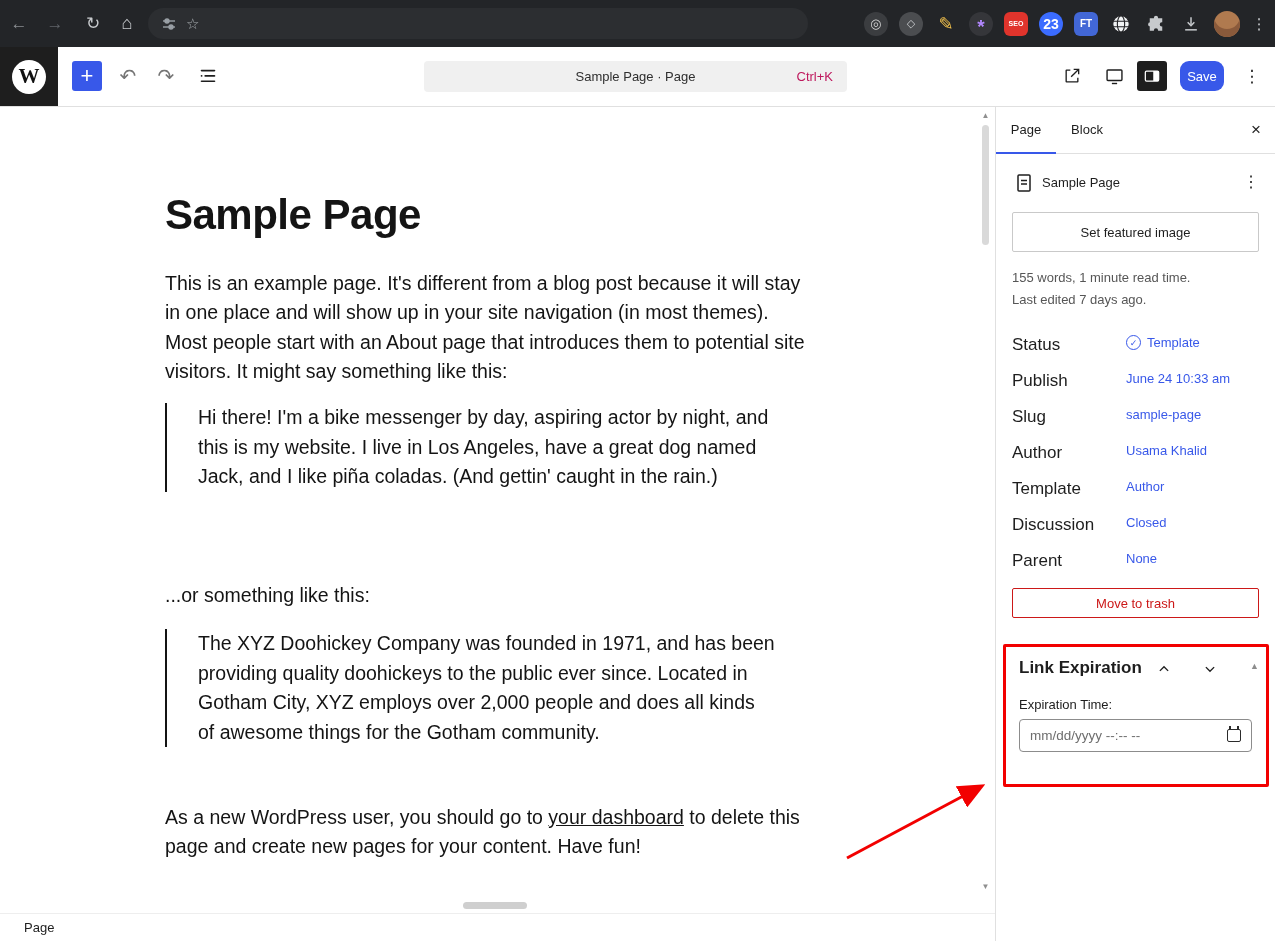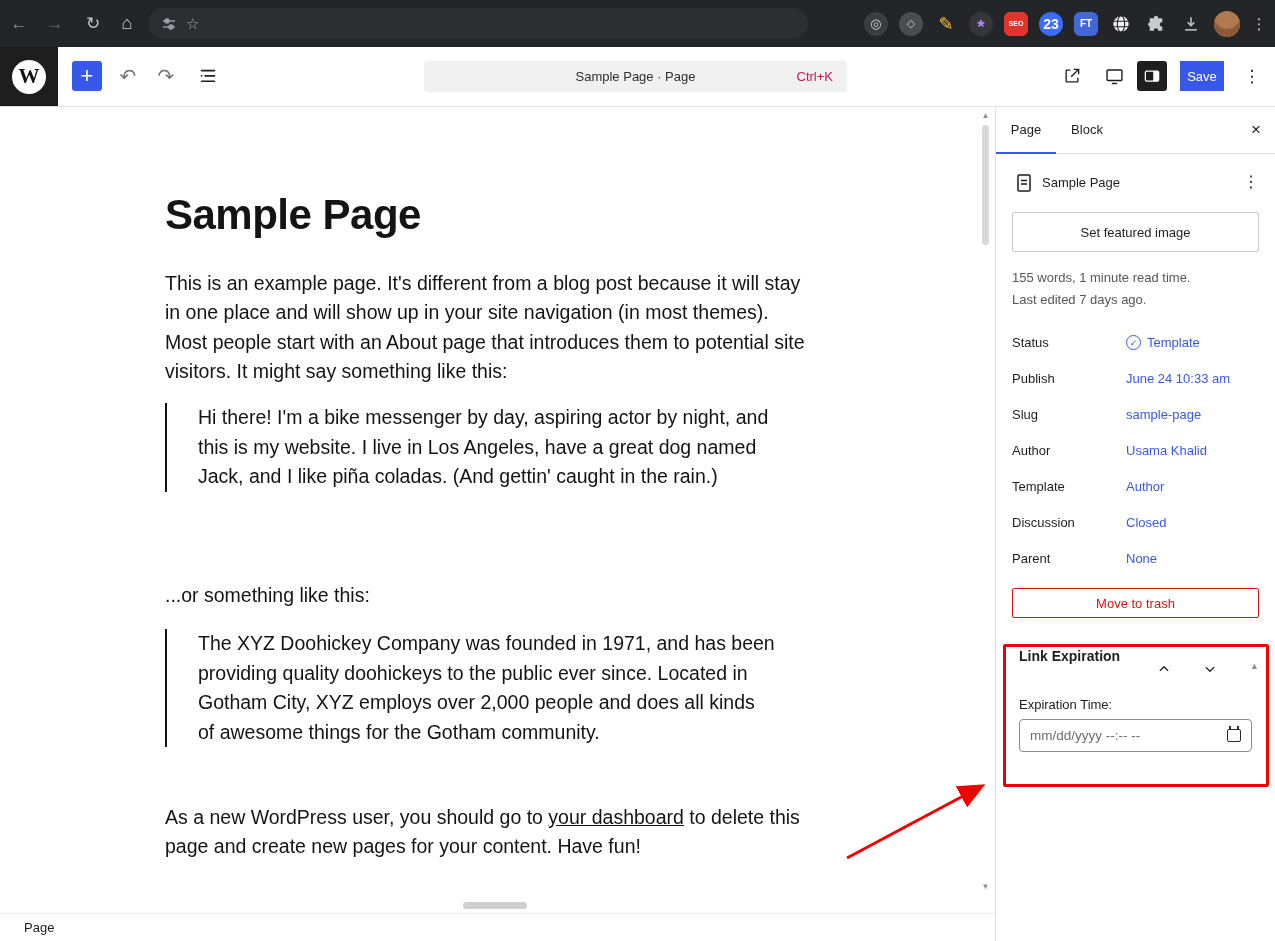--- a/index.html
+++ b/index.html
@@ -48,21 +48,21 @@
   .redo-btn{left:150px;}
   .listview-btn{left:192px;color:#1e1e1e;}
   .doc-pill{position:absolute;left:424px;top:14px;width:423px;height:31px;background:#f0f0f0;border-radius:4px;
             display:flex;align-items:center;justify-content:center;cursor:pointer;}
   .doc-pill-title{font-size:13px;color:#2f2f2f;}
   .doc-pill-kbd{position:absolute;right:14px;font-size:13px;color:#be185d;}
   .ext-link-btn{left:1056px;color:#1e1e1e;}
   .monitor-btn{left:1098px;color:#1e1e1e;}
   .settings-toggle{position:absolute;left:1137px;top:14px;width:30px;height:30px;background:#1e1e1e;border-radius:3px;
                    display:flex;align-items:center;justify-content:center;cursor:pointer;}
-  .save-btn{position:absolute;left:1180px;top:14px;width:44px;height:30px;background:#3858e9;color:#fff;border:none;border-radius:0;
+  .save-btn{position:absolute;left:1180px;top:14px;width:44px;height:30px;background:#3858e9;color:#fff;border:none;border-radius:9px;
             font-size:13px;font-family:"Liberation Sans",sans-serif;cursor:pointer;}
   .hdr-kebab{left:1236px;color:#1e1e1e;font-size:17px;}
 
   
   .canvas{position:absolute;left:0;top:107px;width:995px;height:806px;background:#fff;}
   .post-title{position:absolute;left:165px;top:56px;font-size:42px;font-weight:600;letter-spacing:-0.5px;color:#141414;cursor:text;}
   .para{position:absolute;left:165px;width:650px;font-size:19.5px;line-height:29.5px;color:#141414;cursor:text;}
   .p1{top:142px;}
   .quote{position:absolute;left:165px;border-left:2px solid #141414;padding-left:31px;width:578px;
          font-size:19.5px;line-height:29.5px;color:#141414;cursor:text;}
@@ -91,30 +91,30 @@
   .doc-row .doc-icon{position:absolute;left:16px;top:17px;}
   .doc-row-title{position:absolute;left:46px;top:21px;font-size:13px;color:#1e1e1e;}
   .doc-row-kebab{position:absolute;right:16px;top:18px;font-size:16px;color:#1e1e1e;cursor:pointer;}
   .featured-btn{position:absolute;left:16px;top:105px;width:247px;height:40px;background:#fff;border:1px solid #c9c9c9;border-radius:2px;
                 font-size:13px;color:#1e1e1e;font-family:"Liberation Sans",sans-serif;cursor:pointer;}
   .meta-line{position:absolute;left:16px;font-size:13px;color:#565656;}
   .meta1{top:163px;}
   .meta2{top:185px;}
   .rows{position:absolute;left:0;top:218px;width:279px;}
   .srow{position:relative;height:36px;}
-  .srow-label{position:absolute;left:16px;top:10px;font-size:13px;color:#1e1e1e;}
+  .srow-label{position:absolute;left:16px;top:10px;font-size:17px;color:#1e1e1e;}
   .srow-value{position:absolute;left:130px;top:10px;font-size:13px;color:#3858e9;cursor:pointer;display:flex;align-items:center;gap:6px;}
   .check-circle{width:15px;height:15px;border:1.5px solid #3858e9;border-radius:50%;display:inline-flex;align-items:center;justify-content:center;
                 font-size:9px;color:#3858e9;box-sizing:border-box;}
   .trash-btn{position:absolute;left:16px;top:481px;width:247px;height:30px;background:#fff;border:1px solid #cc1818;border-radius:2px;
              color:#cc1818;font-size:13px;font-family:"Liberation Sans",sans-serif;cursor:pointer;}
 
   
   .annot-box{position:absolute;left:7px;top:537px;width:260px;height:137px;border:3px solid #f20000;border-radius:2px;box-sizing:content-box;}
-  .le-title{position:absolute;left:13px;top:1px;font-size:14px;font-weight:bold;color:#1e1e1e;}
+  .le-title{position:absolute;left:13px;top:11px;font-size:17px;font-weight:bold;color:#1e1e1e;}
   .le-chevron{position:absolute;top:10px;width:24px;height:24px;display:flex;align-items:center;justify-content:center;cursor:pointer;}
   .le-up{left:146px;}
   .le-down{left:192px;}
   .le-collapse{position:absolute;right:7px;top:14px;font-size:9px;color:#8d8d8d;cursor:pointer;}
   .le-label{position:absolute;left:13px;top:50px;font-size:13px;color:#1e1e1e;}
   .le-input{position:absolute;left:13px;top:72px;width:233px;height:33px;border:1px solid #8c8c8c;border-radius:4px;box-sizing:border-box;
             display:flex;align-items:center;padding:12px 10px;font-size:13.5px;color:#6e6e6e;cursor:text;background:#fff;}
   .cal-icon{margin-left:auto;width:12px;height:11px;border:1.6px solid #2b2b2b;border-radius:2px;position:relative;cursor:pointer;}
   .cal-icon::before{content:"";position:absolute;left:1px;top:-4px;width:2px;height:3px;background:#2b2b2b;}
   .cal-icon::after{content:"";position:absolute;right:1px;top:-4px;width:2px;height:3px;background:#2b2b2b;}

